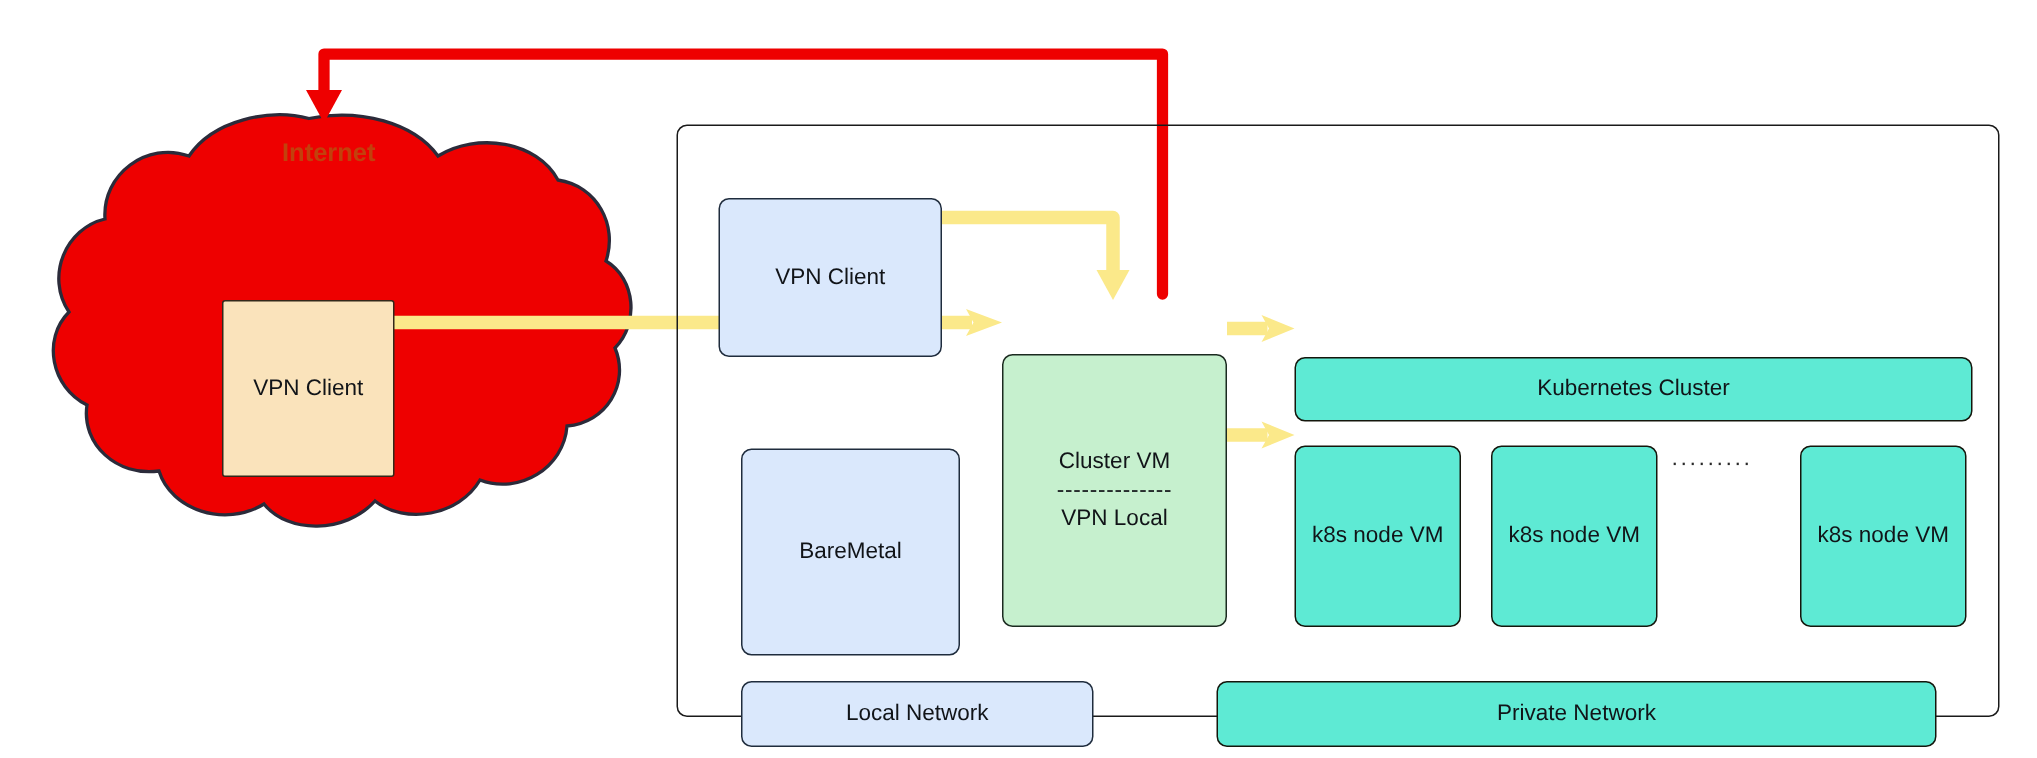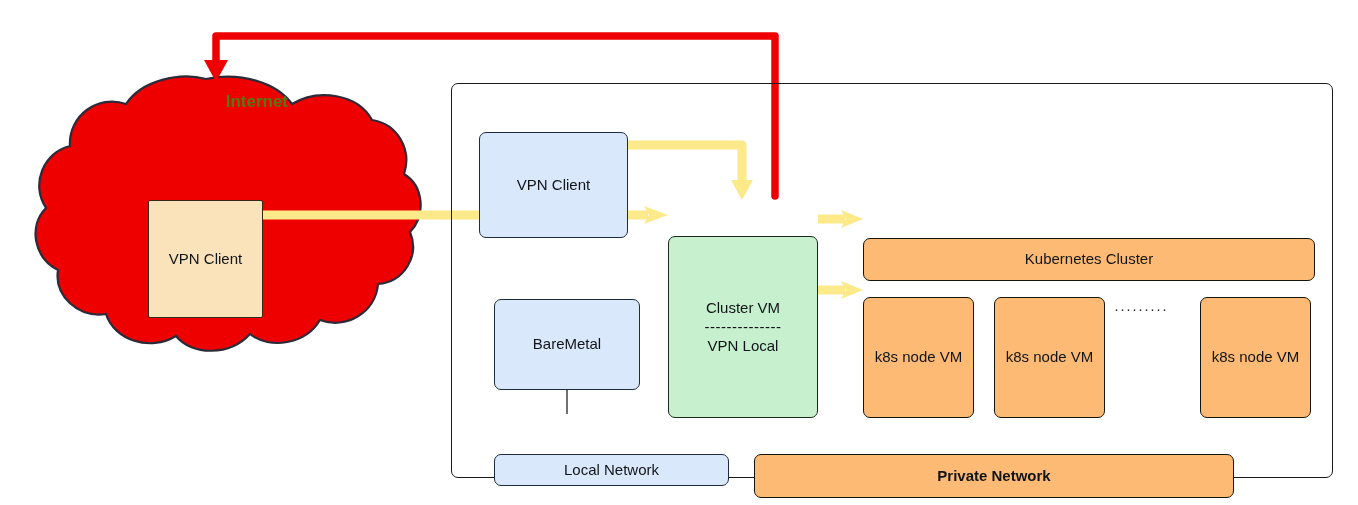--- a/index.html
+++ b/index.html
@@ -37,43 +37,43 @@
     border: 1.4px solid #1a2433;
     border-radius: 7px;
     color: #111418;
     font-size: 15px;
     line-height: 1.35;
     z-index: 5;
     margin-top: 40px;
   }
   .node.blue   { background: #dae8fc; border-color: #1f2c3d; }
   .node.green  { background: #c6f0ce; border-color: #1b2a20; }
-  .node.yellow { background: #fdba74; border-color: #14160c; justify-content: center; }
+  .node.yellow { background: #5eead4; border-color: #14160c; justify-content: center; }
   .node.tan    { background: #fae3bb; border-color: #33281a; border-radius: 2px; }
 
   .outer-container {
     position: absolute;
     left: 451px;
     top: 83px;
     width: 880px;
     height: 393px;
     border: 1.4px solid #1a1a1a;
     border-radius: 7px;
     background: transparent;
     z-index: 1;
   }
   .internet-label {
     position: absolute;
     left: 188px;
     top: 92px;
     width: 100px;
-    text-align: right;
+    text-align: left;
     font-size: 17px;
     font-weight: bold;
-    color: #4d7c0f;
+    color: #c2410c;
     z-index: 4;
   }
   .gw-title { font-size: 15px; }
   .gw-sep {
     font-size: 15px;
     letter-spacing: 0.5px;
     line-height: 1.0;
     margin: 1px 0 2px 0;
   }
   .gw-sub { font-size: 15px; }
@@ -154,21 +154,21 @@
   <div class="internet-label">Internet</div>
 
   <div class="node tan" style="left:148px; top:160px; width:115px; height:118px;">
     <span>VPN Client</span>
   </div>
 
   <div class="node blue" style="left:479px; top:92px; width:149px; height:106px;">
     <span>VPN Client</span>
   </div>
 
-  <div class="node blue" style="left:494px; top:259px; width:146px; height:91px;">
+  <div class="node blue" style="left:494px; top:259px; width:146px; height:138px;">
     <span>BareMetal</span>
   </div>
 
   <div class="node green" style="left:668px; top:196px; width:150px; height:182px;">
     <span class="gw-title">Cluster VM</span>
     <span class="gw-sep">--------------</span>
     <span class="gw-sub">VPN Local</span>
   </div>
 
   <div class="node yellow" style="left:863px; top:198px; width:452px; height:43px;">
@@ -179,21 +179,21 @@
     <span>k8s node VM</span>
   </div>
   <div class="node yellow" style="left:994px; top:257px; width:111px; height:121px;">
     <span>k8s node VM</span>
   </div>
   <div class="ellipsis-dots">·········</div>
   <div class="node yellow" style="left:1200px; top:257px; width:111px; height:121px;">
     <span>k8s node VM</span>
   </div>
 
-  <div class="node blue" style="left:494px; top:414px; width:235px; height:32px;">
+  <div class="node blue" style="left:494px; top:414px; width:235px; height:44px;">
     <span>Local Network</span>
   </div>
 
-  <div class="node yellow" style="left:754px; top:414px; width:480px; height:44px;font-weight:bold;">
+  <div class="node yellow" style="left:811px; top:414px; width:480px; height:44px;">
     <span>Private Network</span>
   </div>
 
 </div>
 
 </body></html>

